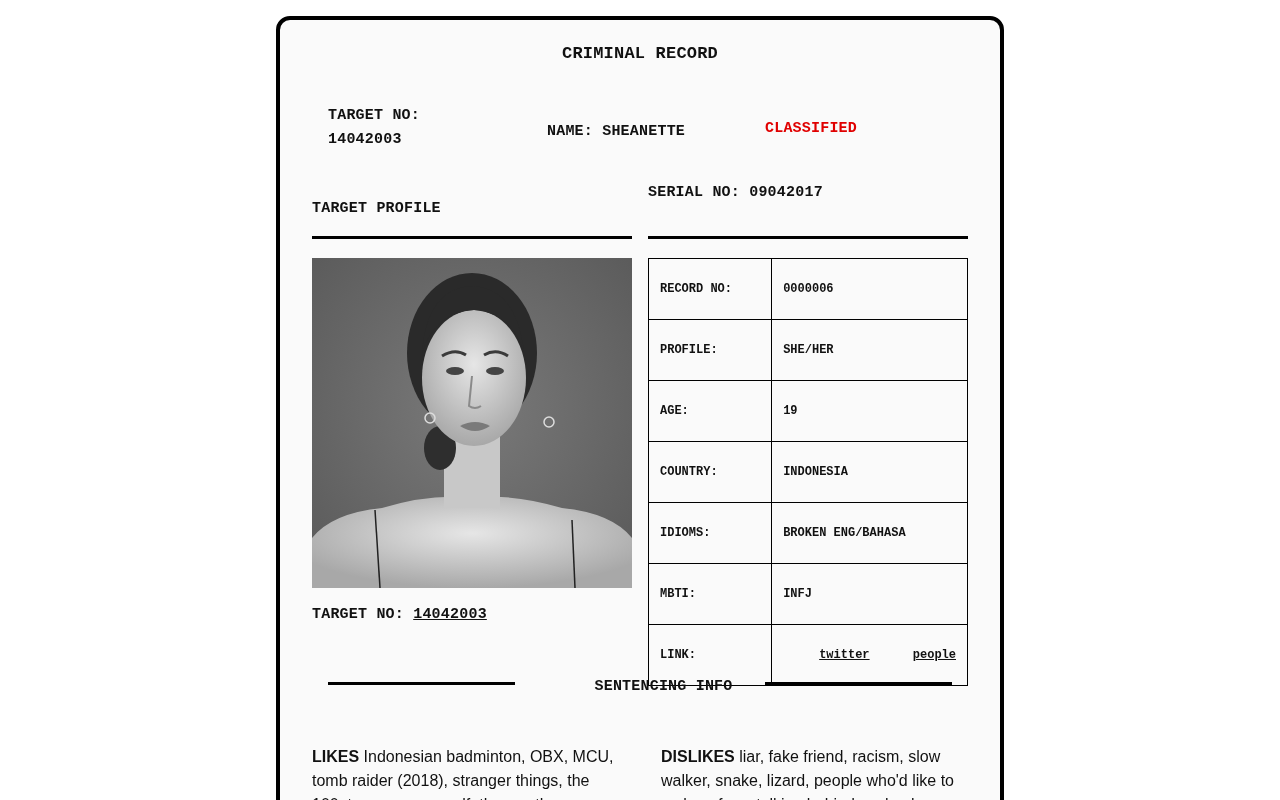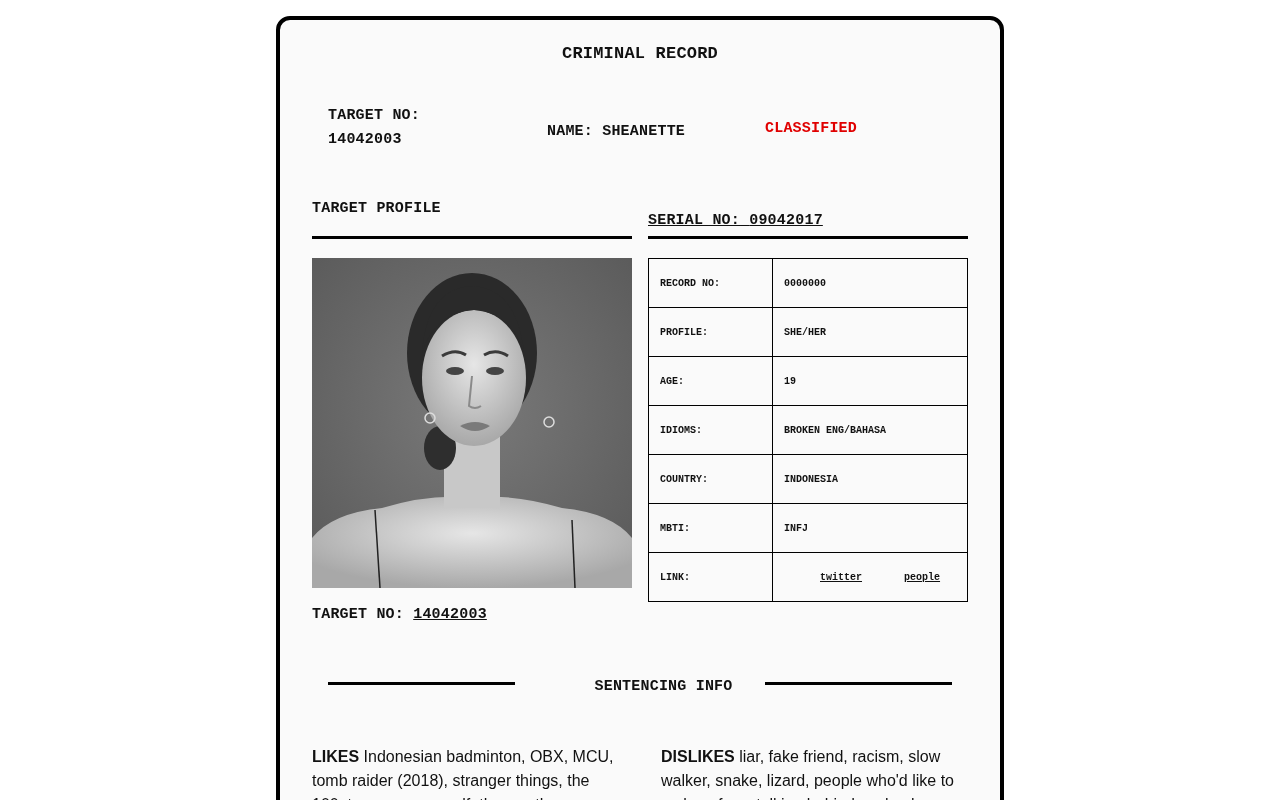--- a/index.html
+++ b/index.html
@@ -16,25 +16,25 @@
     background: #fafafa;
     box-sizing: content-box;
   }
   .mono-b { font-family: "Liberation Mono", "DejaVu Sans Mono", monospace; font-weight: bold; font-size: 15px; letter-spacing: 0.2px; }
   .abs { position: absolute; }
   .title { left: 0; width: 720px; top: 24px; text-align: center; font-size: 17px; }
   .hdr-target { left: 48px; top: 84px; line-height: 24px; width: 200px; }
   .hdr-name { left: 267px; top: 100px; line-height: 24px; }
   .hdr-class { left: 485px; top: 84px; line-height: 24px; color: #e00000; margin-top: 13px; }
   .sec-left { left: 32px; top: 180px; }
-  .sec-right { left: 368px; top: 192px; text-decoration: underline; }
+  .sec-right { left: 368px; top: 164px; }
   .rule { position: absolute; height: 3px; background: #000; }
   .photo { position: absolute; left: 32px; top: 238px; width: 320px; height: 330px; background: #6e6e6e; overflow: hidden; }
   .info-table { position: absolute; left: 368px; top: 238px; width: 320px; border-collapse: collapse; }
-  .info-table td { border: 1px solid #000; height: 40px; padding: 4px 11px; font-family: "Liberation Mono", "DejaVu Sans Mono", monospace; font-weight: bold; font-size: 10px; white-space: nowrap; }
+  .info-table td { border: 1px solid #000; height: 40px; padding: 10px 11px; font-family: "Liberation Mono", "DejaVu Sans Mono", monospace; font-weight: bold; font-size: 12px; white-space: nowrap; }
   .info-table td.k { width: 101px; }
   .info-table a { color: #111; text-decoration: underline; margin-left: 36px; }
   .target-foot { left: 32px; top: 586px; }
   .target-foot a { color: #111; text-decoration: underline; }
   .sent-title { left: 0; width: 767px; top: 658px; text-align: center; }
   .prose { position: absolute; top: 725px; width: 310px; font-family: "Liberation Sans", "DejaVu Sans", sans-serif; font-size: 16px; line-height: 24px; color: #111; }
   .prose b { font-weight: bold; text-align: right; }
 </style>
 </head>
 <body>
@@ -99,37 +99,37 @@
 
       <line x1="63" y1="252" x2="68" y2="330" stroke="#222" stroke-width="1.5"></line>
       <line x1="260" y1="262" x2="263" y2="330" stroke="#222" stroke-width="1.5"></line>
     </svg>
   </div>
 
   <table class="info-table">
     <tbody>
       <tr>
         <td class="k">RECORD NO:</td>
-        <td>0000000</td>
+        <td>0000006</td>
       </tr>
       <tr>
         <td class="k">PROFILE:</td>
         <td>SHE/HER</td>
       </tr>
       <tr>
         <td class="k">AGE:</td>
         <td>19</td>
       </tr>
       <tr>
+        <td class="k">COUNTRY:</td>
+        <td>INDONESIA</td>
+      </tr>
+      <tr>
         <td class="k">IDIOMS:</td>
         <td>BROKEN ENG/BAHASA</td>
-      </tr>
-      <tr>
-        <td class="k">COUNTRY:</td>
-        <td>INDONESIA</td>
       </tr>
       <tr>
         <td class="k">MBTI:</td>
         <td>INFJ</td>
       </tr>
       <tr>
         <td class="k">LINK:</td>
         <td>
           <a href="#">twitter</a>
           <a href="#">people</a>

